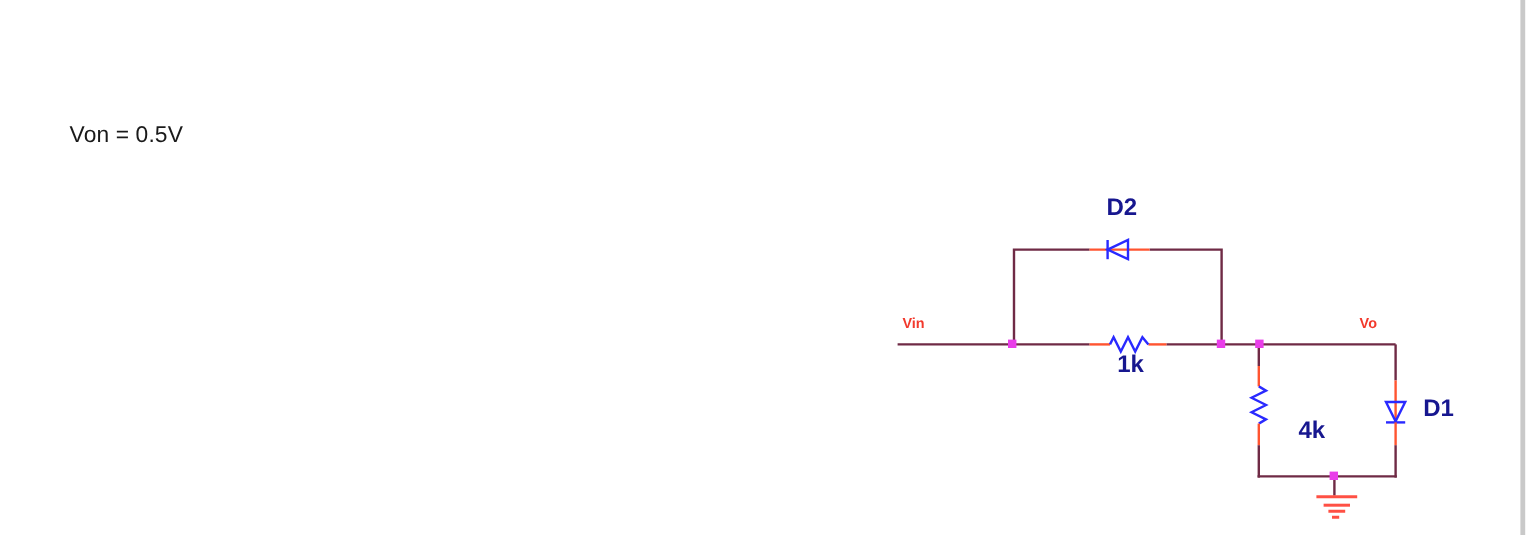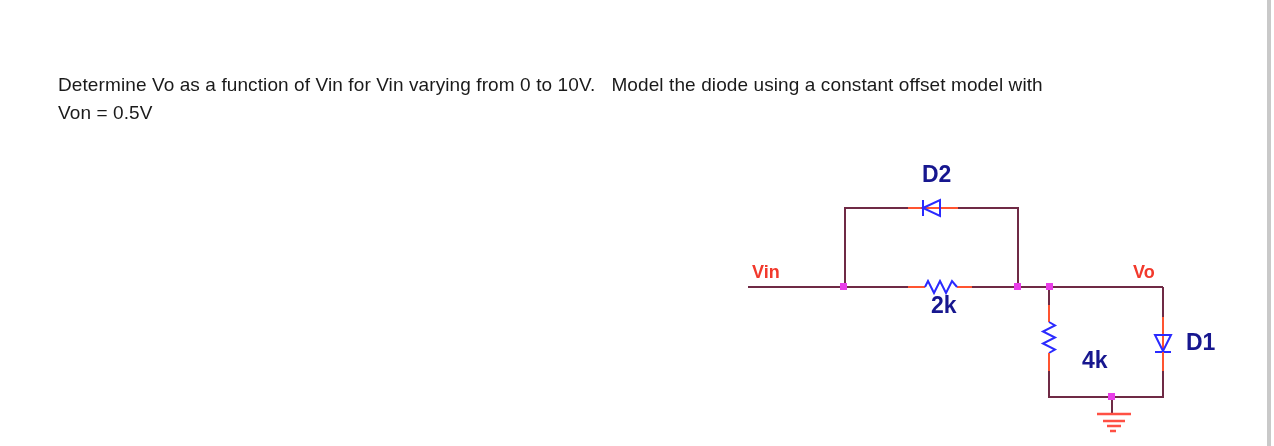--- a/index.html
+++ b/index.html
@@ -34,48 +34,47 @@
   .schematic svg { position: absolute; left: 0; top: 0; }
 
   .wire  { stroke: var(--wire, #6F2A45); stroke-width: 2; fill: none; }
   .pin   { stroke: var(--pin, #FF5430); stroke-width: 2; fill: none; }
   .sym   { stroke: var(--symbol-blue, #2A2AFF); stroke-width: 2; fill: none; }
   .junction { fill: var(--junction, #E93EE9); stroke: none; }
   .gnd   { stroke: var(--ground, #FF5044); stroke-width: 2.5; fill: none; }
 
   .circ-label {
     position: absolute;
-    font-size: 23px;
+    font-size: 20px;
     font-weight: 600;
     line-height: 1;
     white-space: nowrap;
   }
   .ref-label { color: var(--reference-text, #17178F); }
-  .net-label { color: var(--net-text, #F2392C); font-size: 18px; }
+  .net-label { color: var(--net-text, #F2392C); font-size: 12px; }
 
   .lbl-d2  { left: 922px; top: 163px; }
   .lbl-vin { left: 752px; top: 263px; }
   .lbl-vo  { left: 1133px; top: 263px; }
   .lbl-1k  { left: 931px; top: 294px; }
   .lbl-4k  { left: 1082px; top: 349px; }
   .lbl-d1  { left: 1186px; top: 331px; }
 
   .edge-strip {
     position: absolute;
     left: 1267px; top: 0;
     width: 4px; height: 446px;
     background: var(--edge-strip, #C9C9C9);
   }
 </style>
 </head>
 <body>
 
 <div class="page">
 
-  <div class="problem-line l1">Determine Vo as a function of Vin for Vin varying from 0 to 10V.   Model the diode using a constant offset model with</div>
   <div class="problem-line l2">Von = 0.5V</div>
 
   <div class="schematic">
     <svg width="535" height="296" viewBox="0 0 535 296">
 
       <path class="wire" d="M8,137 H168"></path>
       <path class="wire" d="M232,137 H423"></path>
 
       <path class="wire" d="M105,138 V58 H168"></path>
       <path class="wire" d="M218,58 H278 V138"></path>
@@ -119,18 +118,18 @@
       <rect class="junction" x="100" y="133" width="7" height="7"></rect>
       <rect class="junction" x="274" y="133" width="7" height="7"></rect>
       <rect class="junction" x="306" y="133" width="7" height="7"></rect>
       <rect class="junction" x="368" y="243" width="7" height="7"></rect>
     </svg>
   </div>
 
   <div class="circ-label ref-label lbl-d2">D2</div>
   <div class="circ-label net-label lbl-vin">Vin</div>
   <div class="circ-label net-label lbl-vo">Vo</div>
-  <div class="circ-label ref-label lbl-1k">2k</div>
+  <div class="circ-label ref-label lbl-1k">1k</div>
   <div class="circ-label ref-label lbl-4k">4k</div>
   <div class="circ-label ref-label lbl-d1">D1</div>
 
   <div class="edge-strip"></div>
 </div>
 
 </body></html>

